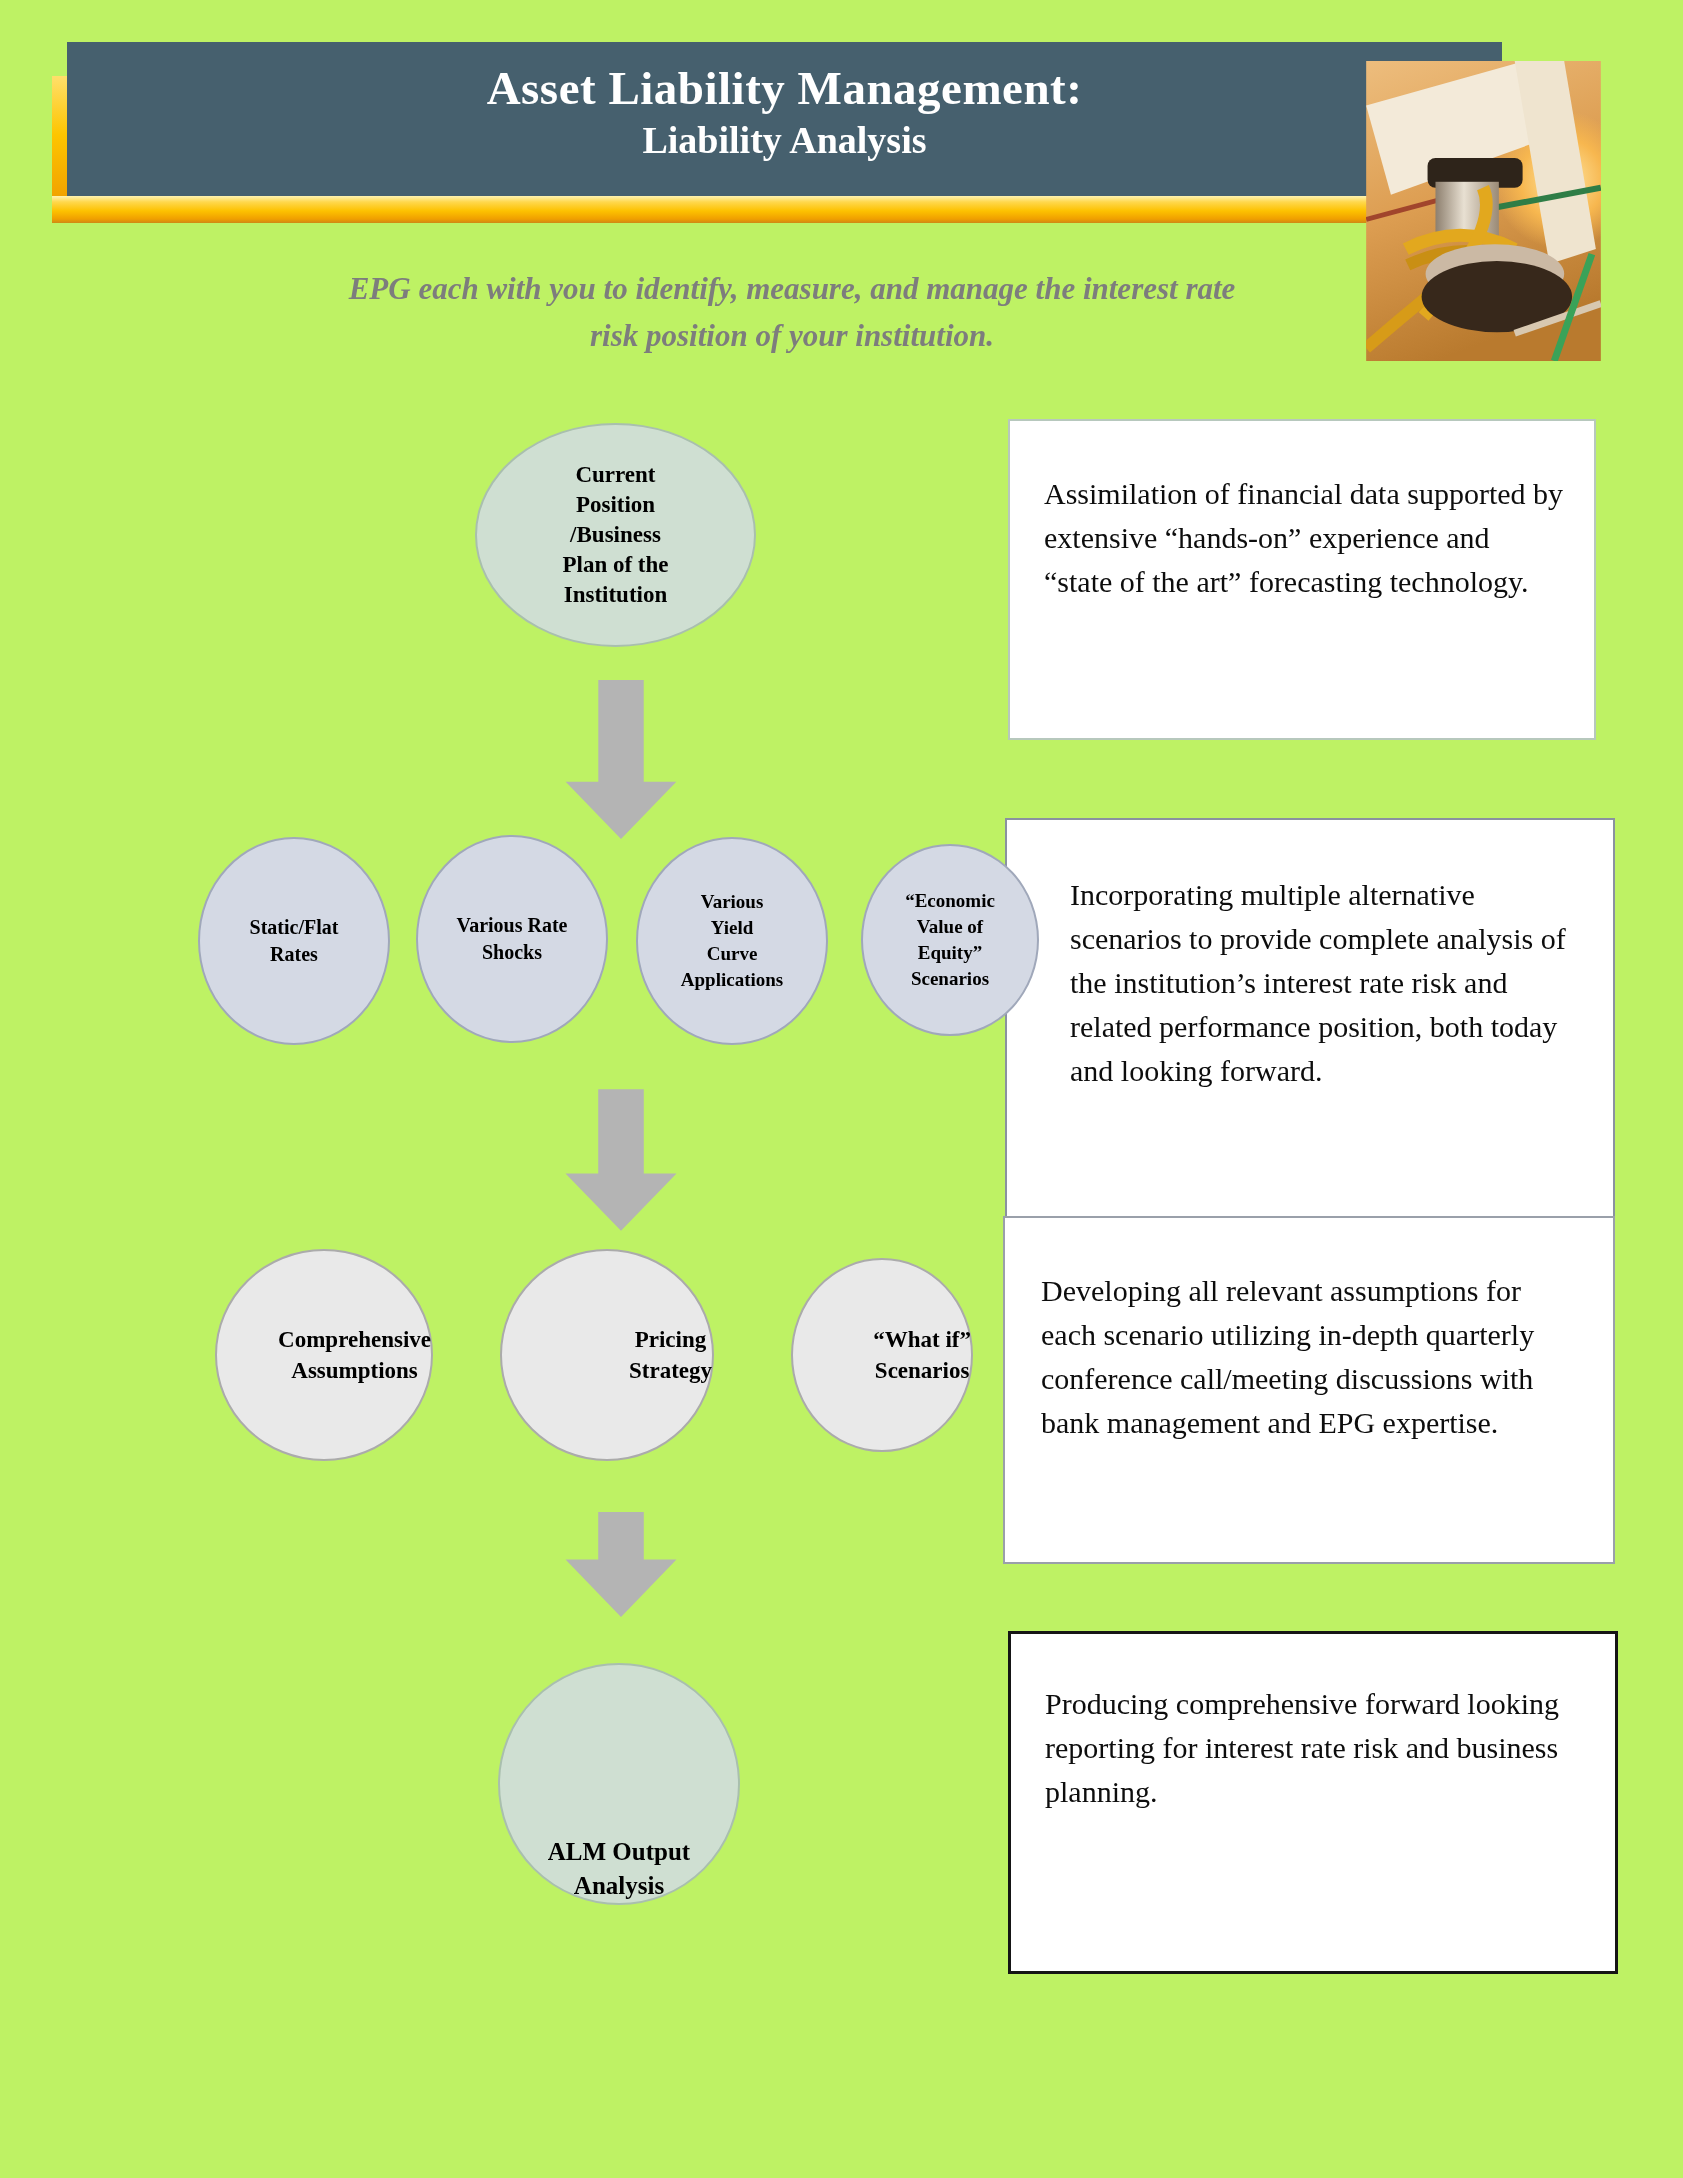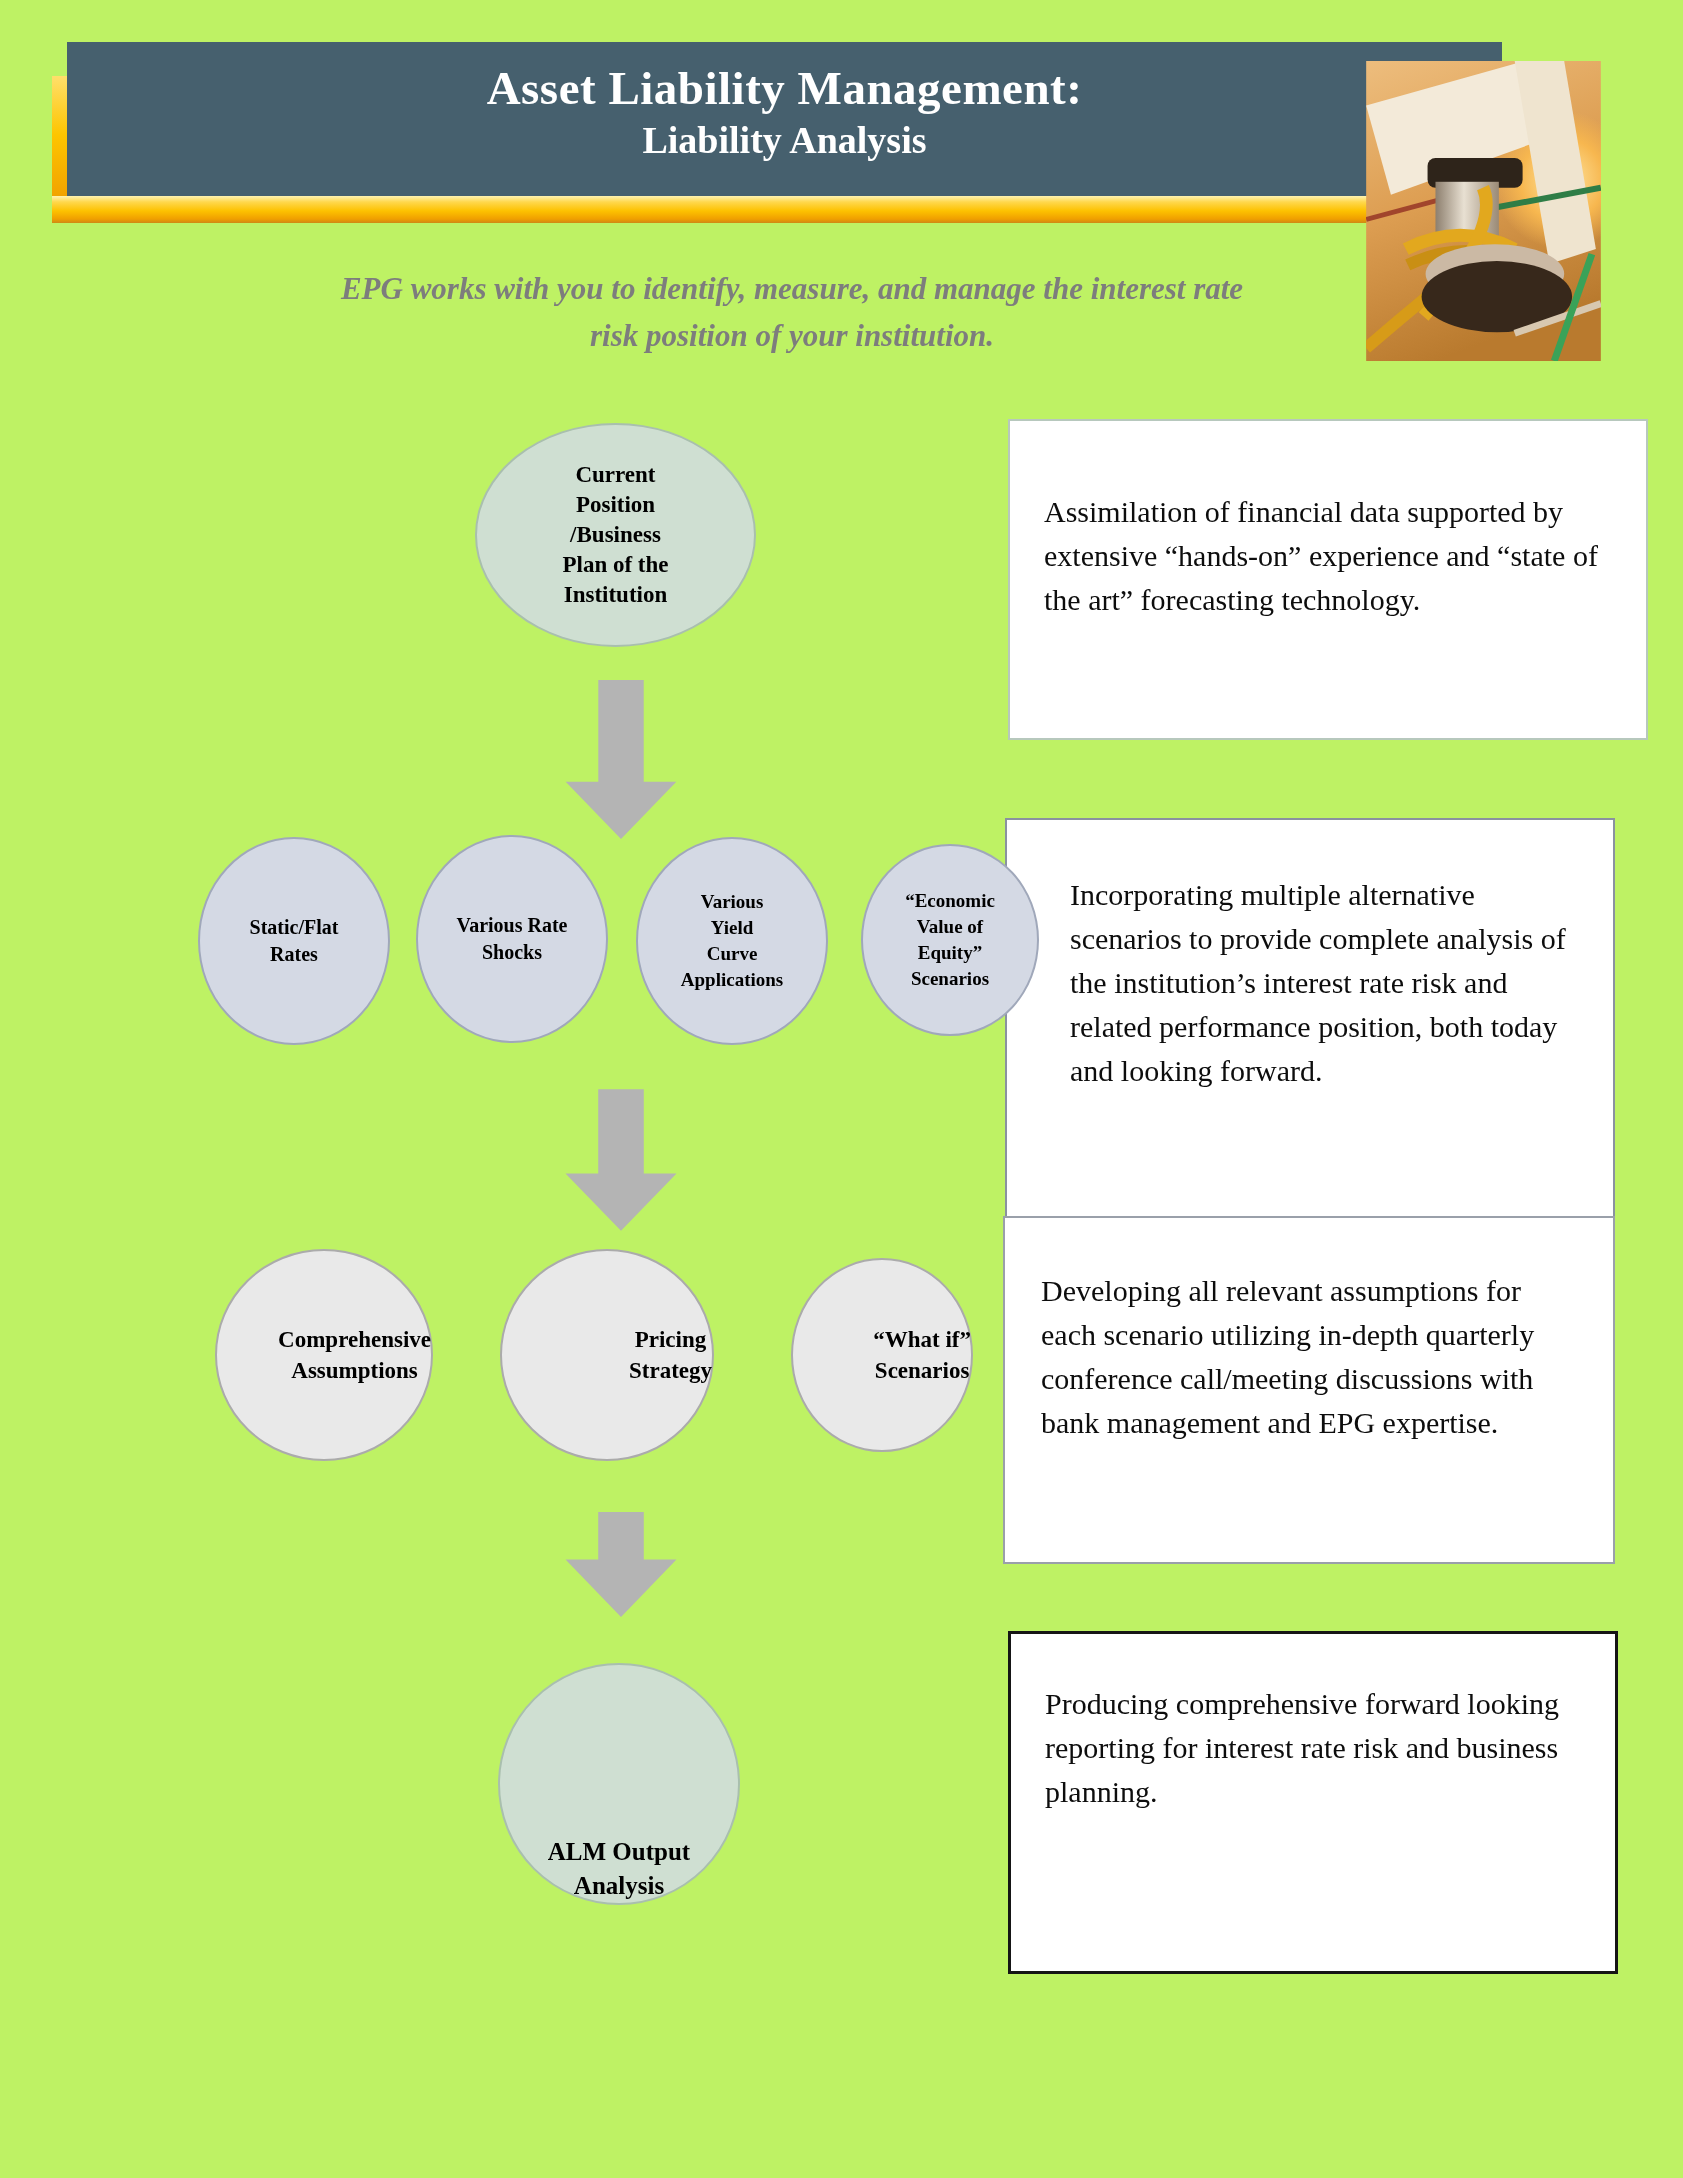--- a/index.html
+++ b/index.html
@@ -20,21 +20,21 @@
   .title2{display:block;text-align:center;color:#ffffff;
     font-size:38px;font-weight:bold;line-height:46px;}
   .photo{left:1366px;top:61px;width:235px;height:300px;}
 
   
   .tagline{left:178px;top:265px;width:1228px;text-align:center;
     font-size:31px;line-height:47px;font-style:italic;font-weight:bold;color:#7d7d7d;}
 
   
   .note{background:#ffffff;box-sizing:border-box;font-size:30px;line-height:44px;color:#0d0d0d;}
-  .note1{left:1008px;top:419px;width:640px;height:321px;border:2px solid #b7c8bd;padding:69px 30px 0 34px;}
+  .note1{left:1008px;top:419px;width:588px;height:321px;border:2px solid #b7c8bd;padding:51px 30px 0 34px;}
   .note2{left:1005px;top:818px;width:610px;height:460px;border:2px solid #8a92a0;padding:53px 20px 0 63px;}
   .note3{left:1003px;top:1216px;width:612px;height:348px;border:2px solid #9aa0aa;padding:51px 32px 0 36px;}
   .note4{left:1008px;top:1631px;width:610px;height:343px;border:3px solid #151515;padding:48px 37px 0 34px;}
 
   
   .node{border-radius:50%;display:flex;align-items:center;justify-content:center;
     text-align:center;white-space:pre-line;font-weight:bold;color:#000;box-sizing:border-box;}
   .node-green{background:#cfdfd2;border:2px solid #a9bfae;}
   .node-blue{background:#d4d9e4;border:2px solid #a0a8ba;}
   .node-gray{background:#e9e9e9;border:2px solid #ababab;justify-content:flex-end;}
@@ -99,21 +99,21 @@
       <path d="M118,128 q18,40 -60,130" stroke="#e2a81e" stroke-width="13" fill="none"></path>
       <path d="M0,290 q60,-52 112,-92" stroke="#d79b18" stroke-width="12" fill="none"></path>
       <ellipse cx="130" cy="215" rx="70" ry="30" fill="#cbb9a4"></ellipse>
       <ellipse cx="132" cy="238" rx="76" ry="36" fill="#37281b"></ellipse>
       <line x1="150" y1="275" x2="237" y2="245" stroke="#d8c8b0" stroke-width="7"></line>
       <line x1="190" y1="303" x2="228" y2="195" stroke="#3aa258" stroke-width="7"></line>
     </svg>
   </div>
 
   <div class="abs tagline">
-    <div>EPG works with you to identify, measure, and manage the interest rate</div>
+    <div>EPG each with you to identify, measure, and manage the interest rate</div>
     <div>risk position of your institution.</div>
   </div>
 
   <div class="abs node node-green n-stage1">
     <span>Current
 Position
 /Business
 Plan of the
 Institution</span>
   </div>

